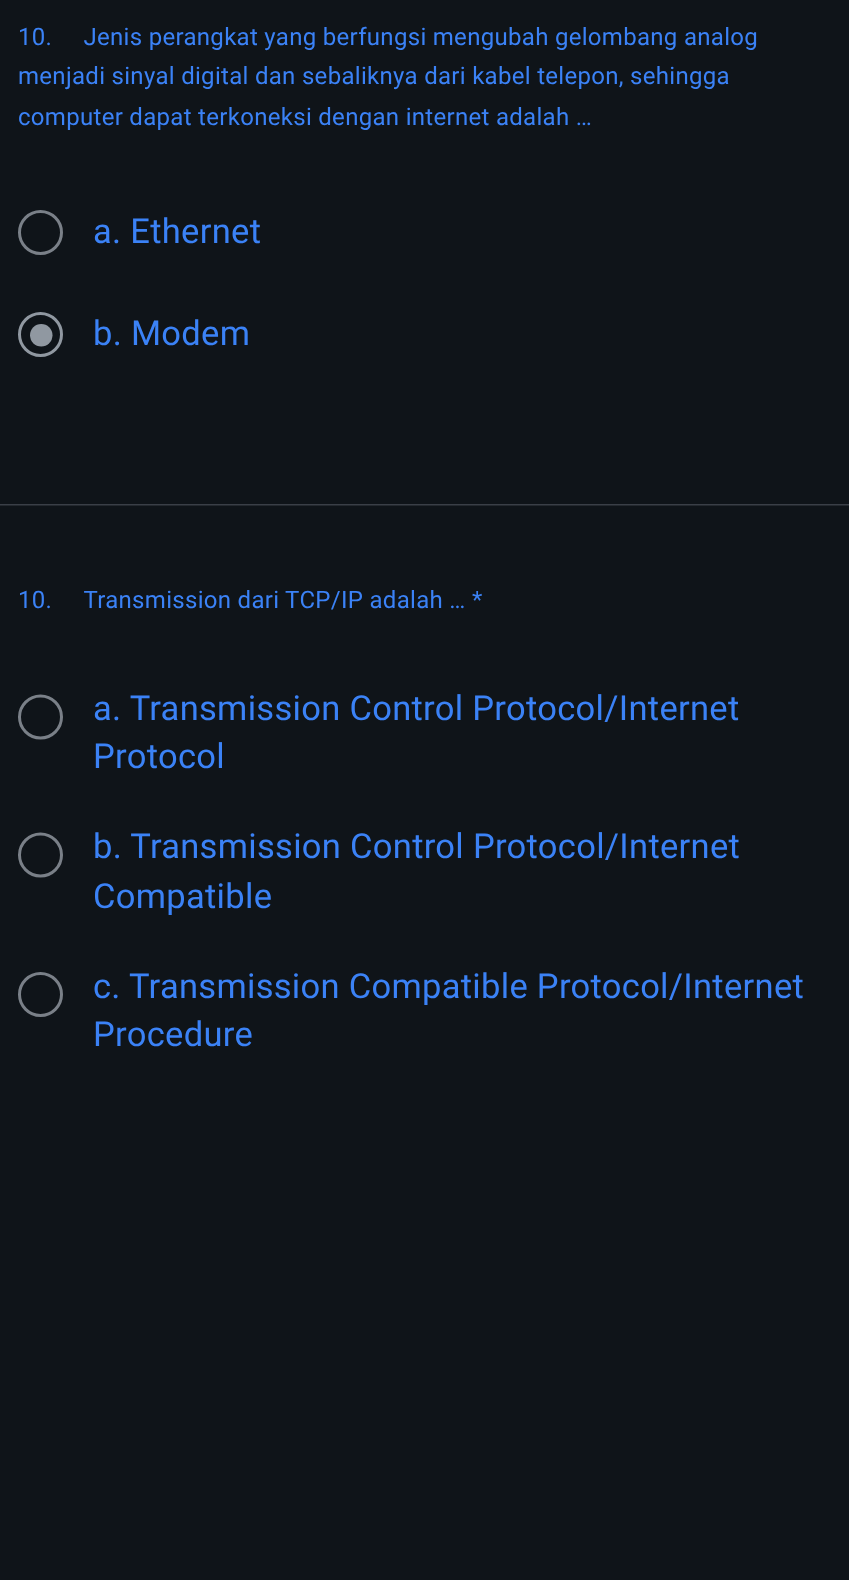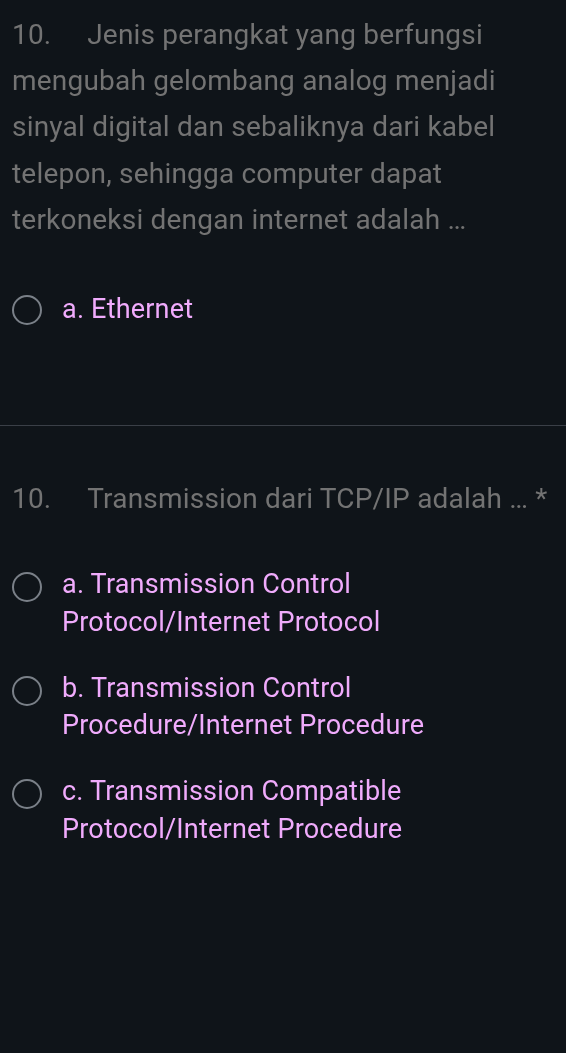--- a/index.html
+++ b/index.html
@@ -11,23 +11,23 @@
       background-color: #0f1419;
       color: #c8cdd3;
       font-family: -apple-system, BlinkMacSystemFont, "Segoe UI", Roboto, Helvetica, Arial, sans-serif;
       width: 566px;
       min-height: 1053px;
     }
     .question-block {
       padding: 12px 12px 40px 12px;
     }
     .question-text {
-      font-size: 28px;
+      font-size: 16px;
       line-height: 1.65;
-      color: #737373;
+      color: #3b82f6;
       margin-bottom: 48px;
       letter-spacing: 0.2px;
     }
     .option-row {
       display: flex;
       align-items: center;
       gap: 20px;
       margin-bottom: 36px;
       cursor: pointer;
     }
@@ -56,23 +56,23 @@
       width: 15px;
       height: 15px;
       border-radius: 50%;
       background-color: #9098a1;
       display: none;
     }
     .radio-outer.selected .radio-inner {
       display: block;
     }
     .option-label {
-      font-size: 27px;
+      font-size: 23px;
       line-height: 1.4;
-      color: #f0abfc;
+      color: #3b82f6;
       letter-spacing: 0.2px;
     }
     .divider {
       height: 1px;
       background-color: #3a3f47;
       width: 100%;
       margin-top: 20px;
     }
     .q11 {
       padding-top: 50px;
@@ -90,39 +90,45 @@
 <div class="question-block">
   <div class="question-text">
     <span>10.</span>&nbsp;&nbsp;&nbsp;&nbsp;&nbsp;<span>Jenis perangkat yang berfungsi mengubah gelombang analog menjadi sinyal digital dan sebaliknya dari kabel telepon, sehingga computer dapat terkoneksi dengan internet adalah …</span>
   </div>
 
   <div class="option-row">
     <div class="radio-outer"></div>
     <div class="option-label">a. Ethernet</div>
   </div>
 
+  <div class="option-row">
+    <div class="radio-outer selected">
+        <div class="radio-inner"></div>
+      </div>
+    <div class="option-label">b. Modem</div>
+  </div>
 
 
 </div>
 
 <div class="divider"></div>
 
 <div class="question-block q11">
   <div class="question-text">
     <span>10.</span>&nbsp;&nbsp;&nbsp;&nbsp;&nbsp;<span>Transmission dari TCP/IP adalah …</span> <span>*</span>
   </div>
 
   <div class="option-row multi-line">
     <div class="radio-outer"></div>
     <div class="option-label">a. Transmission Control Protocol/Internet Protocol</div>
   </div>
 
   <div class="option-row multi-line">
     <div class="radio-outer"></div>
-    <div class="option-label">b. Transmission Control Procedure/Internet Procedure</div>
+    <div class="option-label">b. Transmission Control Protocol/Internet Compatible</div>
   </div>
 
   <div class="option-row multi-line">
     <div class="radio-outer"></div>
     <div class="option-label">c. Transmission Compatible Protocol/Internet Procedure</div>
   </div>
 
 </div>
 
 </body></html>

